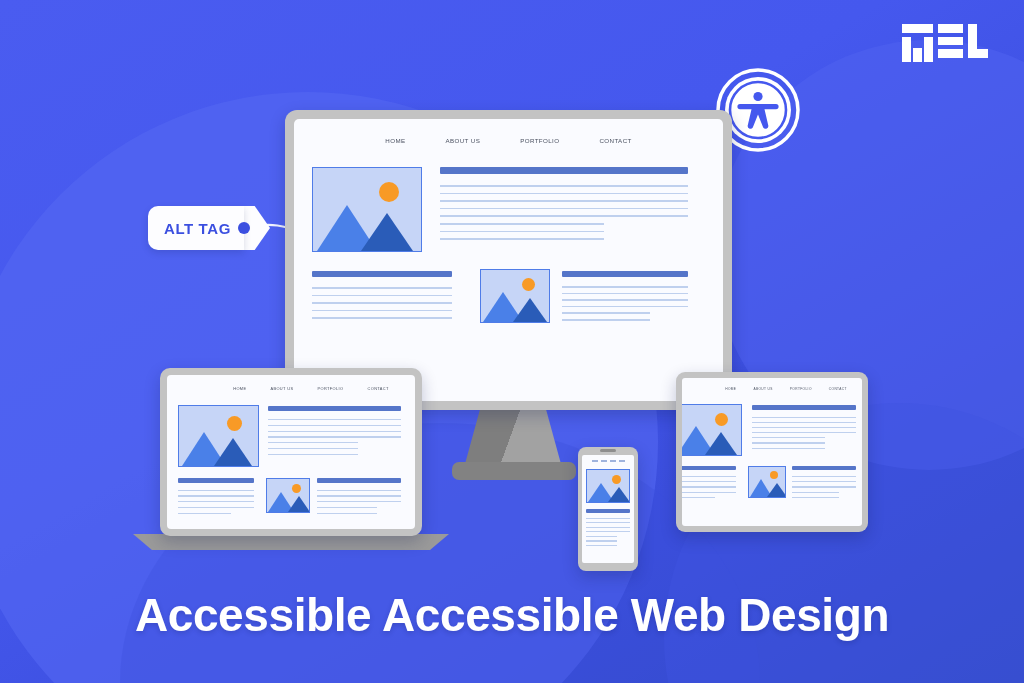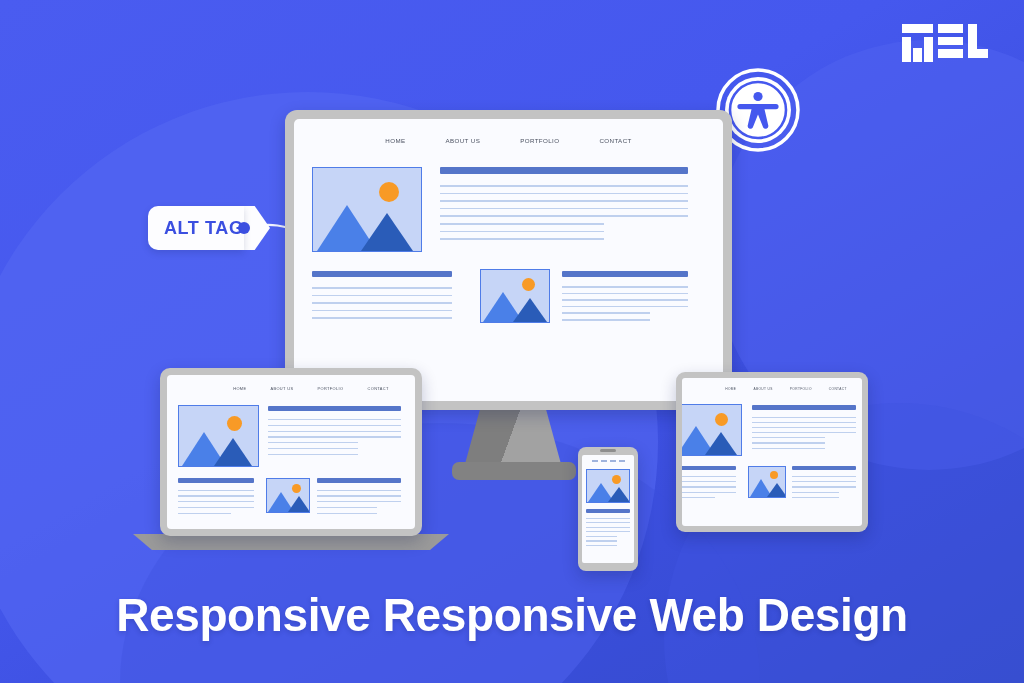--- a/index.html
+++ b/index.html
@@ -28,21 +28,21 @@
   .a11y { position:absolute; left:716px; top:68px; width:84px; height:84px; }
 
   
   .alt-wrap { position:absolute; left:148px; top:206px; width:200px; height:52px; }
   .alt-tag {
     position:absolute; left:0; top:0; width:96px; height:44px;
     background:#fdfdff; border-radius:10px 0 0 10px;
     display:flex; align-items:center; padding-left:16px;
     box-shadow:0 3px 7px rgba(20,30,90,.17);
   }
-  .alt-tag-label { font-size:18px; font-weight:bold; letter-spacing:.6px; color:#3b4fe0; }
+  .alt-tag-label { font-size:15px; font-weight:bold; letter-spacing:.6px; color:#3b4fe0; }
   .alt-point {
     position:absolute; left:88px; top:0; width:34px; height:44px;
     background:#fdfdff;
     clip-path:polygon(0 0, 55% 0, 100% 50%, 55% 100%, 0 100%);
   }
   .alt-dot { position:absolute; left:90px; top:16px; width:12px; height:12px; border-radius:50%; background:#3b4fe0; }
   .alt-line { position:absolute; left:100px; top:6px; width:110px; height:40px; }
 
   
   .device { position:absolute; }
@@ -360,15 +360,15 @@
           <div class="tline" style="height:1.1px; width:100%; margin-top:3.5px;"></div>
           <div class="tline" style="height:1.1px; width:70%; margin-top:3.5px;"></div>
           <div class="tline" style="height:1.1px; width:70%; margin-top:3.5px;"></div>
           <div class="tline" style="height:1.1px; width:70%; margin-top:3.5px;"></div>
         </div>
 
       </div>
     </div>
   </div>
 
-  <div class="title">Responsive Responsive Web Design</div>
+  <div class="title">Accessible Accessible Web Design</div>
 
 </div>
 
 </body></html>

